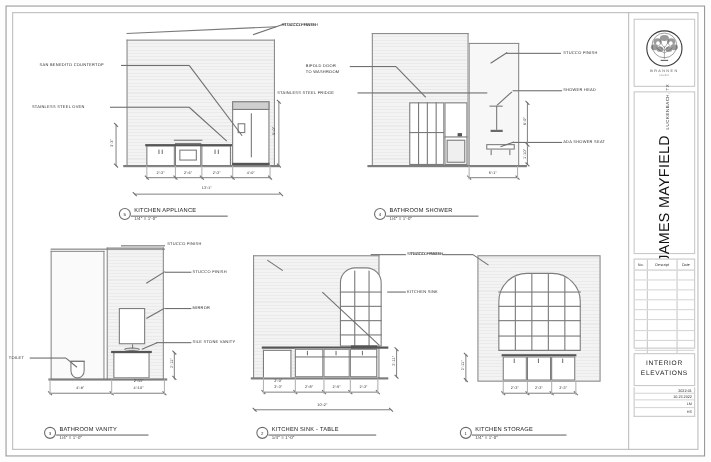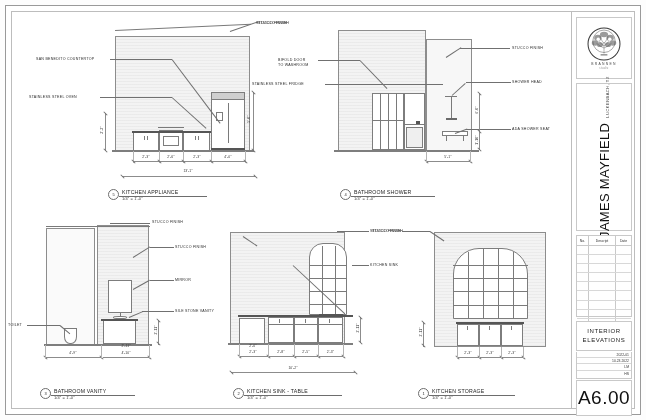--- a/index.html
+++ b/index.html
@@ -547,17 +547,14 @@
       <div class="st-line">ELEVATIONS</div>
     </div>
 
     <div class="tb-cell" id="tb-info">
       <div class="info-row">2022-01</div>
       <div class="info-row">10.23.2022</div>
       <div class="info-row">LM</div>
       <div class="info-row" style="border-bottom:none;">HS</div>
     </div>
 
-    <div class="tb-cell" id="tb-sheetno">
-      <span class="sheet-no">A6.00</span>
-    </div>
   </div>
 </div>
 
 </body></html>

